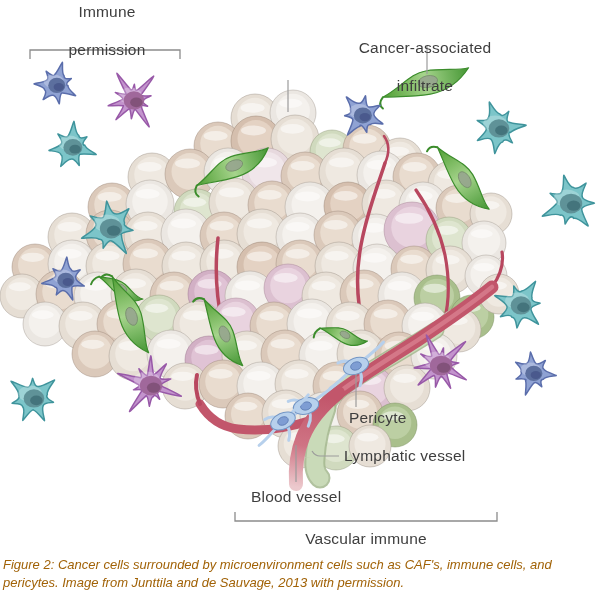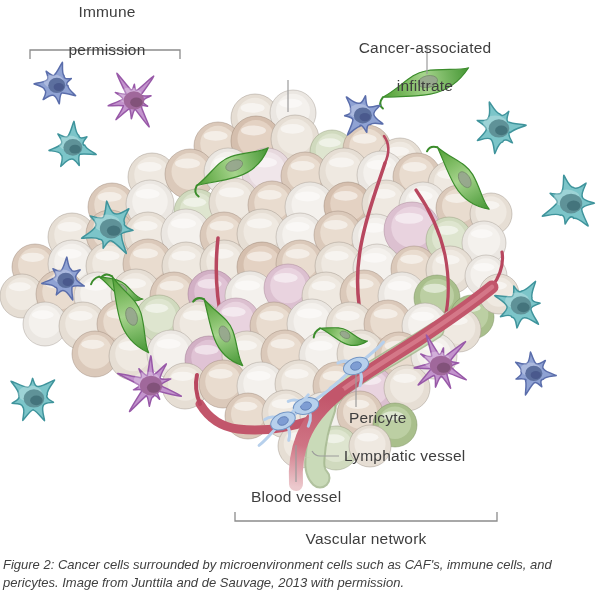--- a/index.html
+++ b/index.html
@@ -7,21 +7,21 @@
     position:relative;width:603px;height:600px;overflow:hidden;
     background:#ffffff;font-family:"Liberation Sans",sans-serif;
   }
   .fig-label{
     position:absolute;color:#3e3e3e;font-size:15.5px;line-height:1.22;
     letter-spacing:.2px;white-space:pre-line;
   }
   .centered{text-align:center;}
   .caption{
     position:absolute;left:3px;top:556px;width:597px;
-    font-style:italic;font-size:13px;line-height:1.4;color:#404040;
+    font-style:italic;font-size:13px;line-height:1.4;color:#a16207;
   }
   svg{position:absolute;left:0;top:0;}
 </style>
 </head>
 <body>
 
 <div class="stage">
 
   <svg id="fig" width="603" height="555" viewBox="0 0 603 555">
     <defs>
@@ -761,16 +761,16 @@
   <div class="fig-label centered" style="left:337px;top:3px;width:176px;margin-top:36px;"><span>Cancer-associated</span><br>
        <span>infiltrate</span></div>
 
 
   <div class="fig-label" style="left:329px;top:409px;margin-left:20px;">Pericyte</div>
 
   <div class="fig-label" style="left:344px;top:447px;">Lymphatic vessel</div>
 
   <div class="fig-label" style="left:251px;top:488px;">Blood vessel</div>
 
-  <div class="fig-label centered" style="left:266px;top:530px;width:200px;">Vascular network</div>
+  <div class="fig-label centered" style="left:266px;top:530px;width:200px;">Vascular immune</div>
 
   <div class="caption">Figure 2: Cancer cells surrounded by microenvironment cells such as CAF's, immune cells, and pericytes. Image from Junttila and de Sauvage, 2013 with permission.</div>
 </div>
 
 </body></html>

